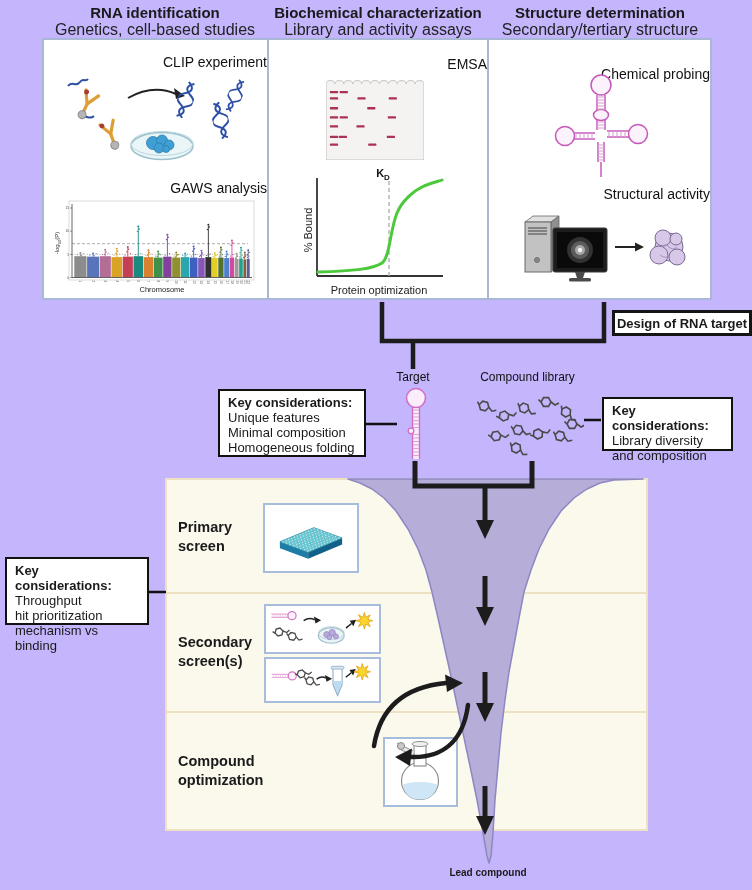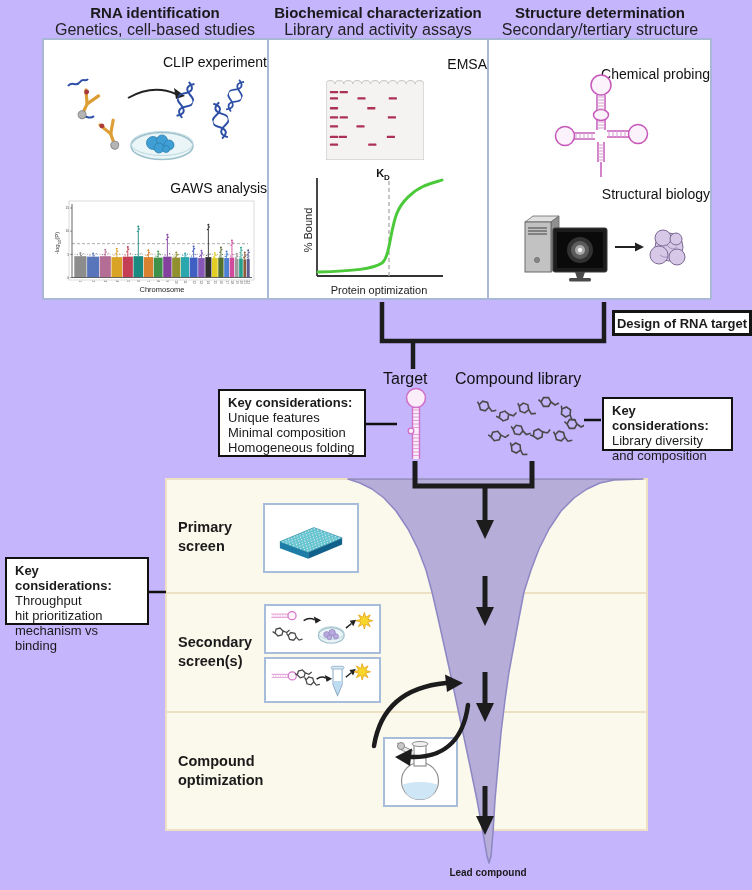--- a/index.html
+++ b/index.html
@@ -14,21 +14,21 @@
   .layer{position:absolute;left:0;top:0;z-index:2;pointer-events:none;}
   .overlay{position:absolute;left:0;top:0;z-index:8;pointer-events:none;}
   .item-box{position:absolute;background:#fff;border:2px solid #a8bcdc;box-sizing:border-box;z-index:4;}
   .key-box{position:absolute;border:2px solid #111;background:#fff;box-sizing:border-box;
            padding:4px 8px;font-size:13px;line-height:15px;z-index:9;}
   .key-box b{display:block;}
   .design-box{position:absolute;left:612px;top:310px;width:140px;height:26px;border:3px solid #141414;
               box-sizing:border-box;display:flex;align-items:center;justify-content:center;
               font-weight:bold;font-size:13px;background:#fff;z-index:9;}
   .stage-label{position:absolute;left:178px;width:96px;font-weight:bold;font-size:14.5px;line-height:19px;z-index:9;}
-  .flow-label{position:absolute;font-size:16px;color:#111;z-index:9;}
+  .flow-label{position:absolute;text-align:center;font-size:12px;color:#111;z-index:9;}
   .lead-label{position:absolute;left:408px;top:867px;width:160px;text-align:center;font-weight:bold;font-size:10px;z-index:9;}
   .vlabel{position:absolute;left:0px;top:183px;width:80px;height:14px;text-align:center;
           font-size:11px;color:#222;transform:rotate(-90deg);}
   .axis-label{position:absolute;text-align:center;font-size:11px;color:#222;}
   .kd-label{position:absolute;left:96px;top:127px;width:36px;text-align:center;font-size:11px;font-weight:bold;color:#111;}
   .kd-label sub{font-size:8px;}
   .abs-svg{position:absolute;}
 </style>
 </head>
 <body>
@@ -401,21 +401,21 @@
           <line x1="80" y1="59" x2="80" y2="65"></line>
           <line x1="84" y1="59" x2="84" y2="65"></line>
         <line x1="57" y1="73" x2="63" y2="73"></line>
           <line x1="57" y1="76" x2="63" y2="76"></line>
           <line x1="57" y1="79" x2="63" y2="79"></line>
           <line x1="57" y1="82" x2="63" y2="82"></line>
           <line x1="57" y1="85" x2="63" y2="85"></line>
           <line x1="57" y1="88" x2="63" y2="88"></line>
       </g>
     </svg>
-    <div class="panel-title" style="top:146px;">Structural biology</div>
+    <div class="panel-title" style="top:146px;">Structural activity</div>
     <svg class="abs-svg" style="left:8px;top:162px;" width="208" height="96" viewBox="0 0 208 96">
       <g>
         <polygon points="28,20 36,14 62,14 54,20" fill="#e0e0e0" stroke="#6a6a6a" stroke-width="0.8"></polygon>
         <polygon points="54,20 62,14 62,64 54,70" fill="#909090" stroke="#6a6a6a" stroke-width="0.8"></polygon>
         <rect x="28" y="20" width="26" height="50" fill="#c2c2c2" stroke="#6a6a6a" stroke-width="1"></rect>
         <g stroke="#555" stroke-width="1.2">
             <line x1="31" y1="26" x2="50" y2="26"></line>
             <line x1="31" y1="29" x2="50" y2="29"></line>
             <line x1="31" y1="32" x2="50" y2="32"></line>
           </g>

